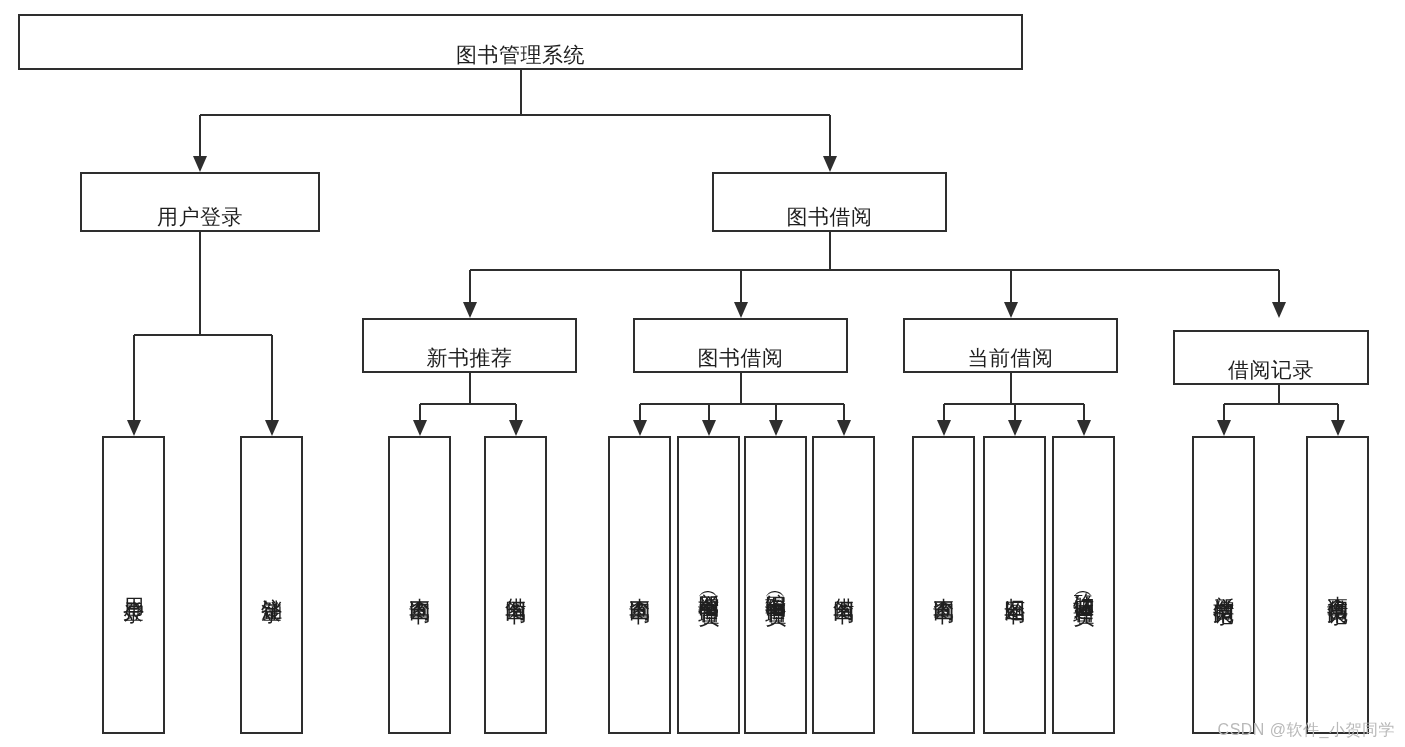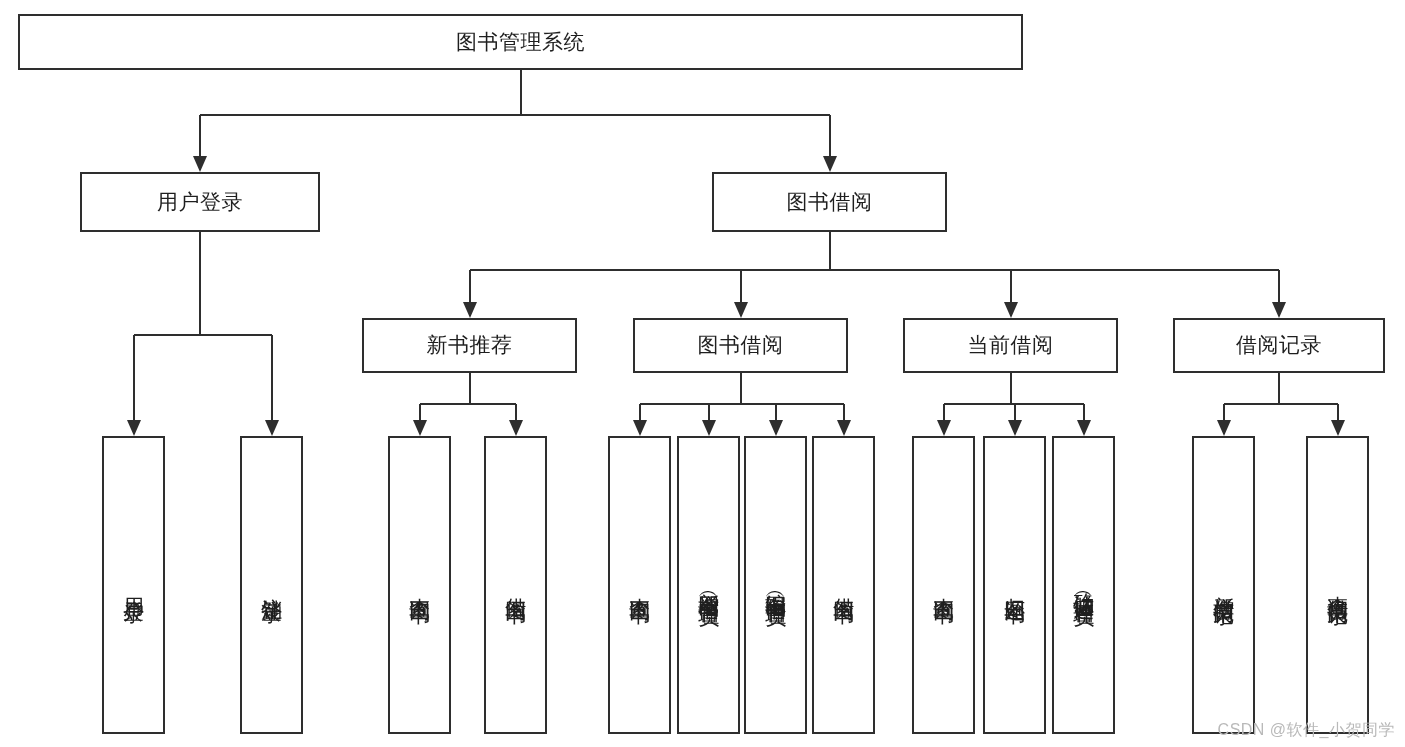--- a/index.html
+++ b/index.html
@@ -26,21 +26,21 @@
     width: 1405px;
     height: 747px;
     pointer-events: none;
   }
   .node {
     position: absolute;
     box-sizing: border-box;
     background: #ffffff;
     border: 2px solid #2e2e2e;
     display: flex;
-    align-items: center;
+    align-items: flex-end;
     justify-content: center;
     text-align: center;
   }
   .node-label {
     font-size: 21px;
     line-height: 1.18;
     letter-spacing: 0.5px;
     color: #1f1f1f;
     white-space: nowrap;
   }
@@ -139,21 +139,21 @@
     </div>
     <div class="node" style="left: 633px; top: 318px; width: 215px; height: 55px; border-color: rgb(46, 46, 46); background: rgb(255, 255, 255);">
       <span class="node-label" style="color: rgb(31, 31, 31);">图书借阅</span>
     </div>
     <div class="node" style="left: 362px; top: 318px; width: 215px; height: 55px; border-color: rgb(46, 46, 46); background: rgb(255, 255, 255);">
       <span class="node-label" style="color: rgb(31, 31, 31);">新书推荐</span>
     </div>
     <div class="node" style="left: 903px; top: 318px; width: 215px; height: 55px; border-color: rgb(46, 46, 46); background: rgb(255, 255, 255);">
       <span class="node-label" style="color: rgb(31, 31, 31);">当前借阅</span>
     </div>
-    <div class="node" style="left: 1173px; top: 318px; width: 212px; height: 55px; border-color: rgb(46, 46, 46); background: rgb(255, 255, 255);">
+    <div class="node" style="left: 1173px; top: 330px; width: 196px; height: 55px; border-color: rgb(46, 46, 46); background: rgb(255, 255, 255);">
       <span class="node-label" style="color: rgb(31, 31, 31);">借阅记录</span>
     </div>
     <div class="node vertical" style="left: 102px; top: 436px; width: 63px; height: 298px; border-color: rgb(46, 46, 46); background: rgb(255, 255, 255);">
       <span class="node-label" style="color: rgb(31, 31, 31);">用户登录</span>
     </div>
     <div class="node vertical" style="left: 240px; top: 436px; width: 63px; height: 298px; border-color: rgb(46, 46, 46); background: rgb(255, 255, 255);">
       <span class="node-label" style="color: rgb(31, 31, 31);">注销登录</span>
     </div>
     <div class="node vertical" style="left: 388px; top: 436px; width: 63px; height: 298px; border-color: rgb(46, 46, 46); background: rgb(255, 255, 255);">
       <span class="node-label" style="color: rgb(31, 31, 31);">查询图书</span>

